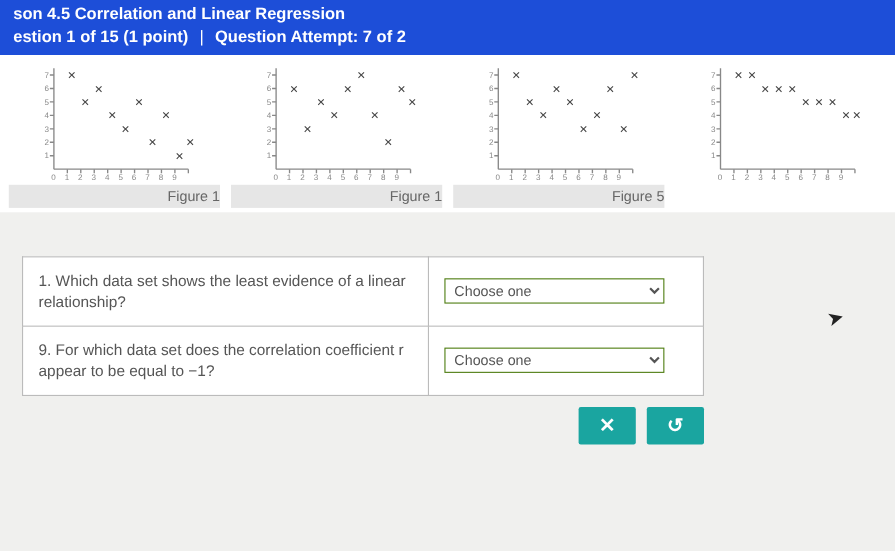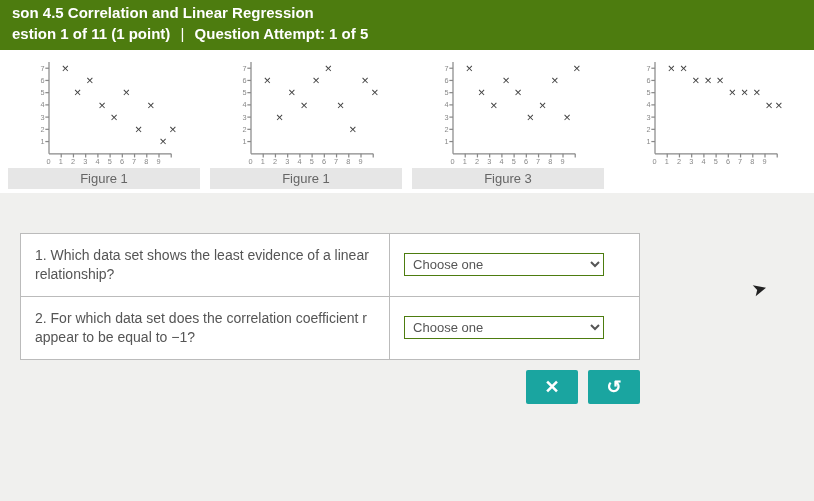--- a/index.html
+++ b/index.html
@@ -6,21 +6,21 @@
   body {
     font-family: Arial, Helvetica, sans-serif;
     background: #f0f0ee;
     color: #666;
     width: 814px;
     height: 501px;
     overflow: hidden;
     position: relative;
   }
   .top-banner {
-    background: #4d7c0f;
+    background: #1d4ed8;
     color: #fff;
     padding: 4px 12px 8px 12px;
     font-size: 15px;
     font-weight: 600;
   }
   .top-banner .section-title { font-size: 15px; margin-bottom: 4px; }
   .top-banner .question-line { font-size: 15px; font-weight: 700; }
   .top-banner .sep { margin: 0 6px; font-weight: 400; }
   .figures-row {
     display: flex;
@@ -30,21 +30,21 @@
   }
   .figure-cell { flex: 1; display: flex; flex-direction: column; align-items: center; }
   .plot {
     width: 100%;
     height: 110px;
     display: block;
   }
   .fig-label {
     background: #e6e6e6;
     width: 100%;
-    text-align: center;
+    text-align: right;
     font-size: 13px;
     color: #666;
     padding: 3px 0;
     margin-top: 2px;
   }
   .content-area {
     padding: 40px 20px 10px 20px;
   }
   table.qtable {
     border-collapse: collapse;
@@ -97,23 +97,23 @@
     transform: rotate(-15deg);
     pointer-events: none;
   }
 </style>
 </head>
 <body>
 
 <div class="top-banner">
   <div class="section-title">son 4.5 Correlation and Linear Regression</div>
   <div class="question-line">
-    <span>estion 1 of 11 (1 point)</span>
+    <span>estion 1 of 15 (1 point)</span>
     <span class="sep">|</span>
-    <span>Question Attempt: 1 of 5</span>
+    <span>Question Attempt: 7 of 2</span>
   </div>
 </div>
 
 <div class="figures-row">
   <div class="figure-cell">
     <svg class="plot" viewBox="0 0 120 90">
       <g stroke="#888" stroke-width="1">
         <line x1="15" y1="5" x2="15" y2="80"></line>
         <line x1="15" y1="80" x2="115" y2="80"></line>
 
@@ -282,21 +282,21 @@
           <text x="33" y="88">2</text>
           <text x="43" y="88">3</text>
           <text x="53" y="88">4</text>
           <text x="63" y="88">5</text>
           <text x="73" y="88">6</text>
           <text x="83" y="88">7</text>
           <text x="93" y="88">8</text>
           <text x="103" y="88">9</text>
       </g>
     </svg>
-    <div class="fig-label">Figure 3</div>
+    <div class="fig-label">Figure 5</div>
   </div>
 
   <div class="figure-cell">
     <svg class="plot" viewBox="0 0 120 90">
       <g stroke="#888" stroke-width="1">
         <line x1="15" y1="5" x2="15" y2="80"></line>
           <line x1="15" y1="80" x2="115" y2="80"></line>
         <g>
             <line x1="12" y1="70" x2="15" y2="70"></line>
             <line x1="12" y1="60" x2="15" y2="60"></line>
@@ -357,21 +357,21 @@
     <tbody>
         <tr>
       <td class="qtext">1. Which data set shows the least evidence of a linear relationship?</td>
       <td class="qsel">
         <select>
           <option>Choose one</option>
         </select>
       </td>
     </tr>
     <tr>
-      <td class="qtext">2. For which data set does the correlation coefficient r appear to be equal to −1?</td>
+      <td class="qtext">9. For which data set does the correlation coefficient r appear to be equal to −1?</td>
       <td class="qsel">
         <select>
           <option>Choose one</option>
         </select>
       </td>
     </tr>
   </tbody>
     </table>
 
   <div class="action-row">

